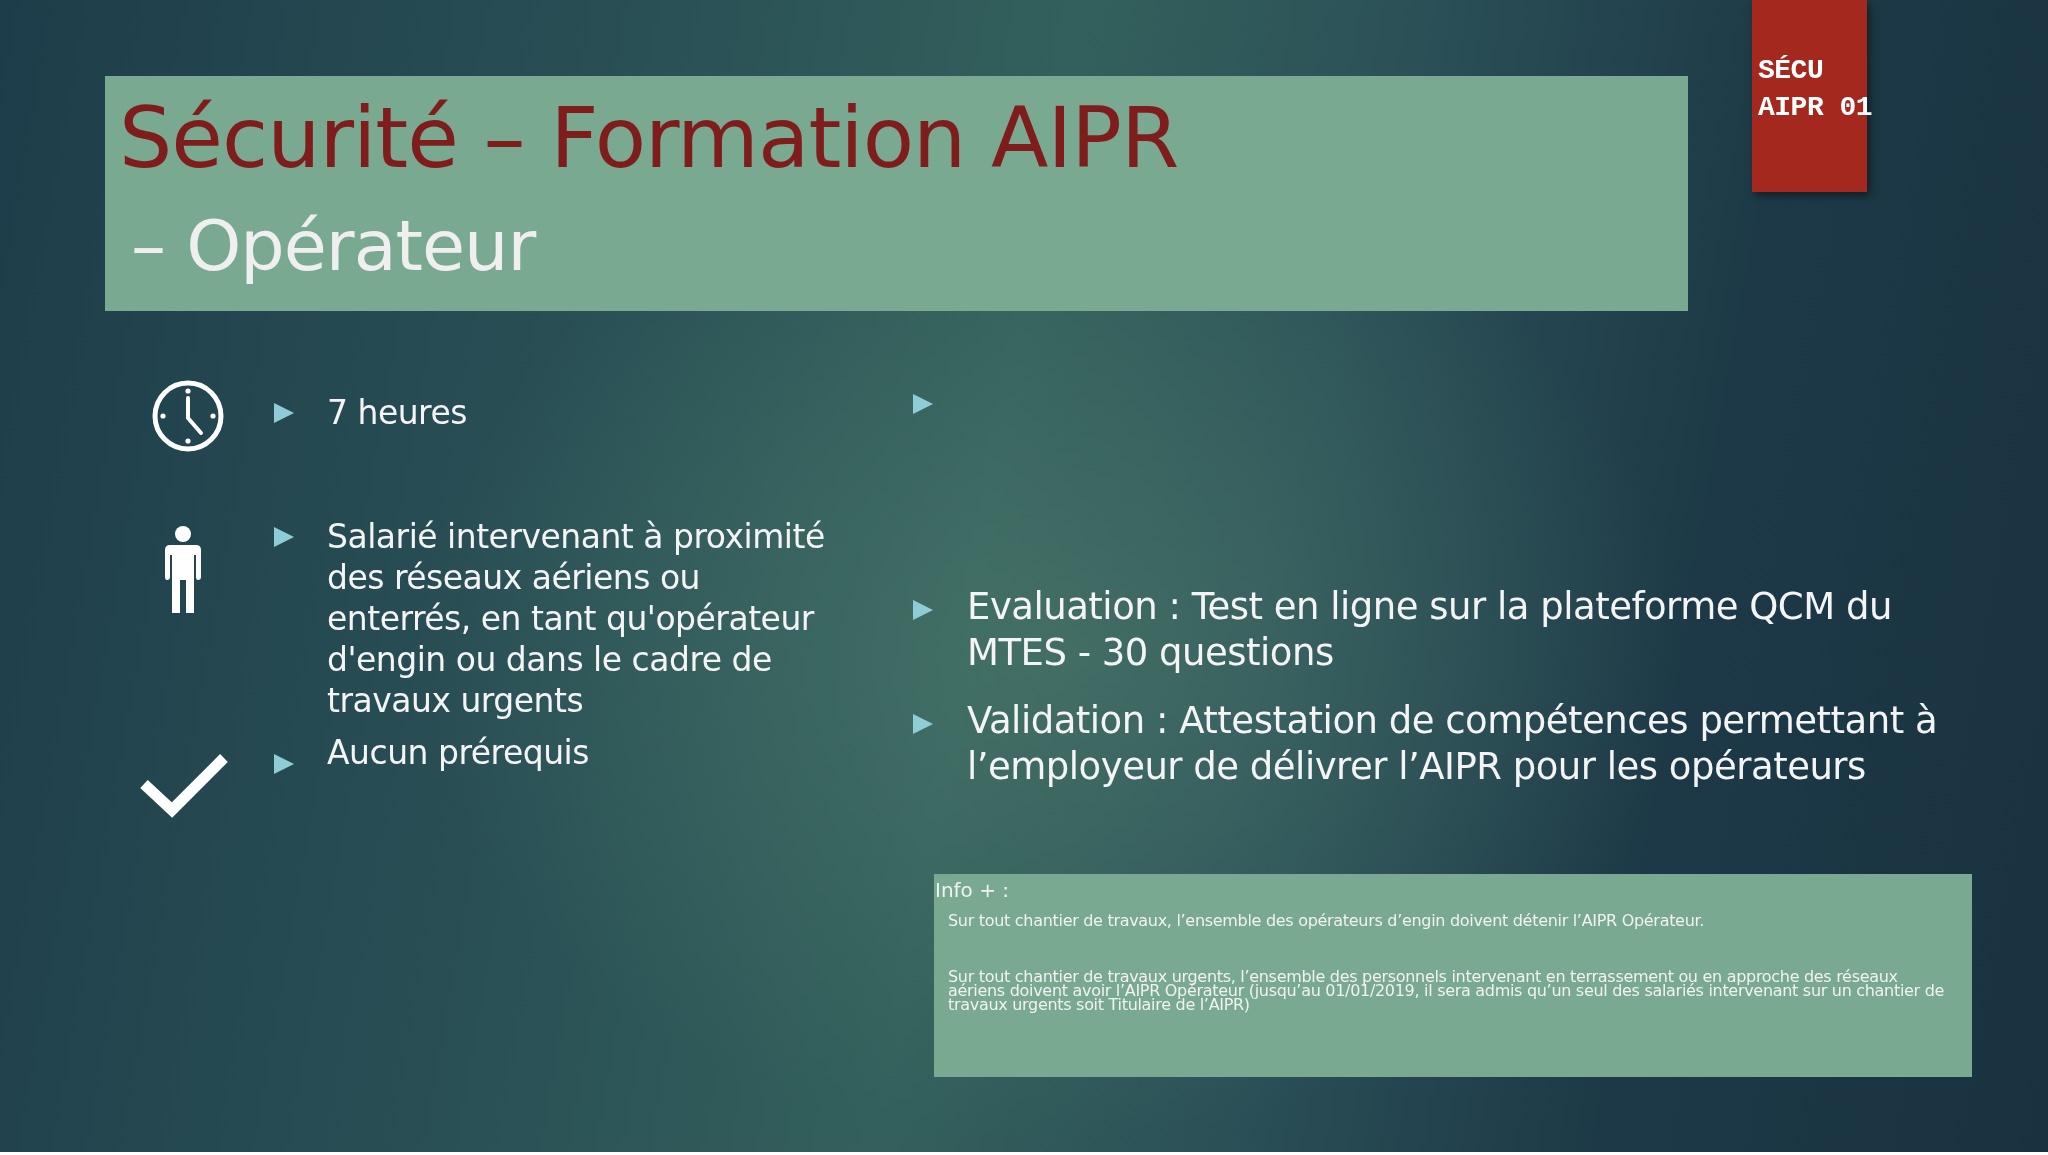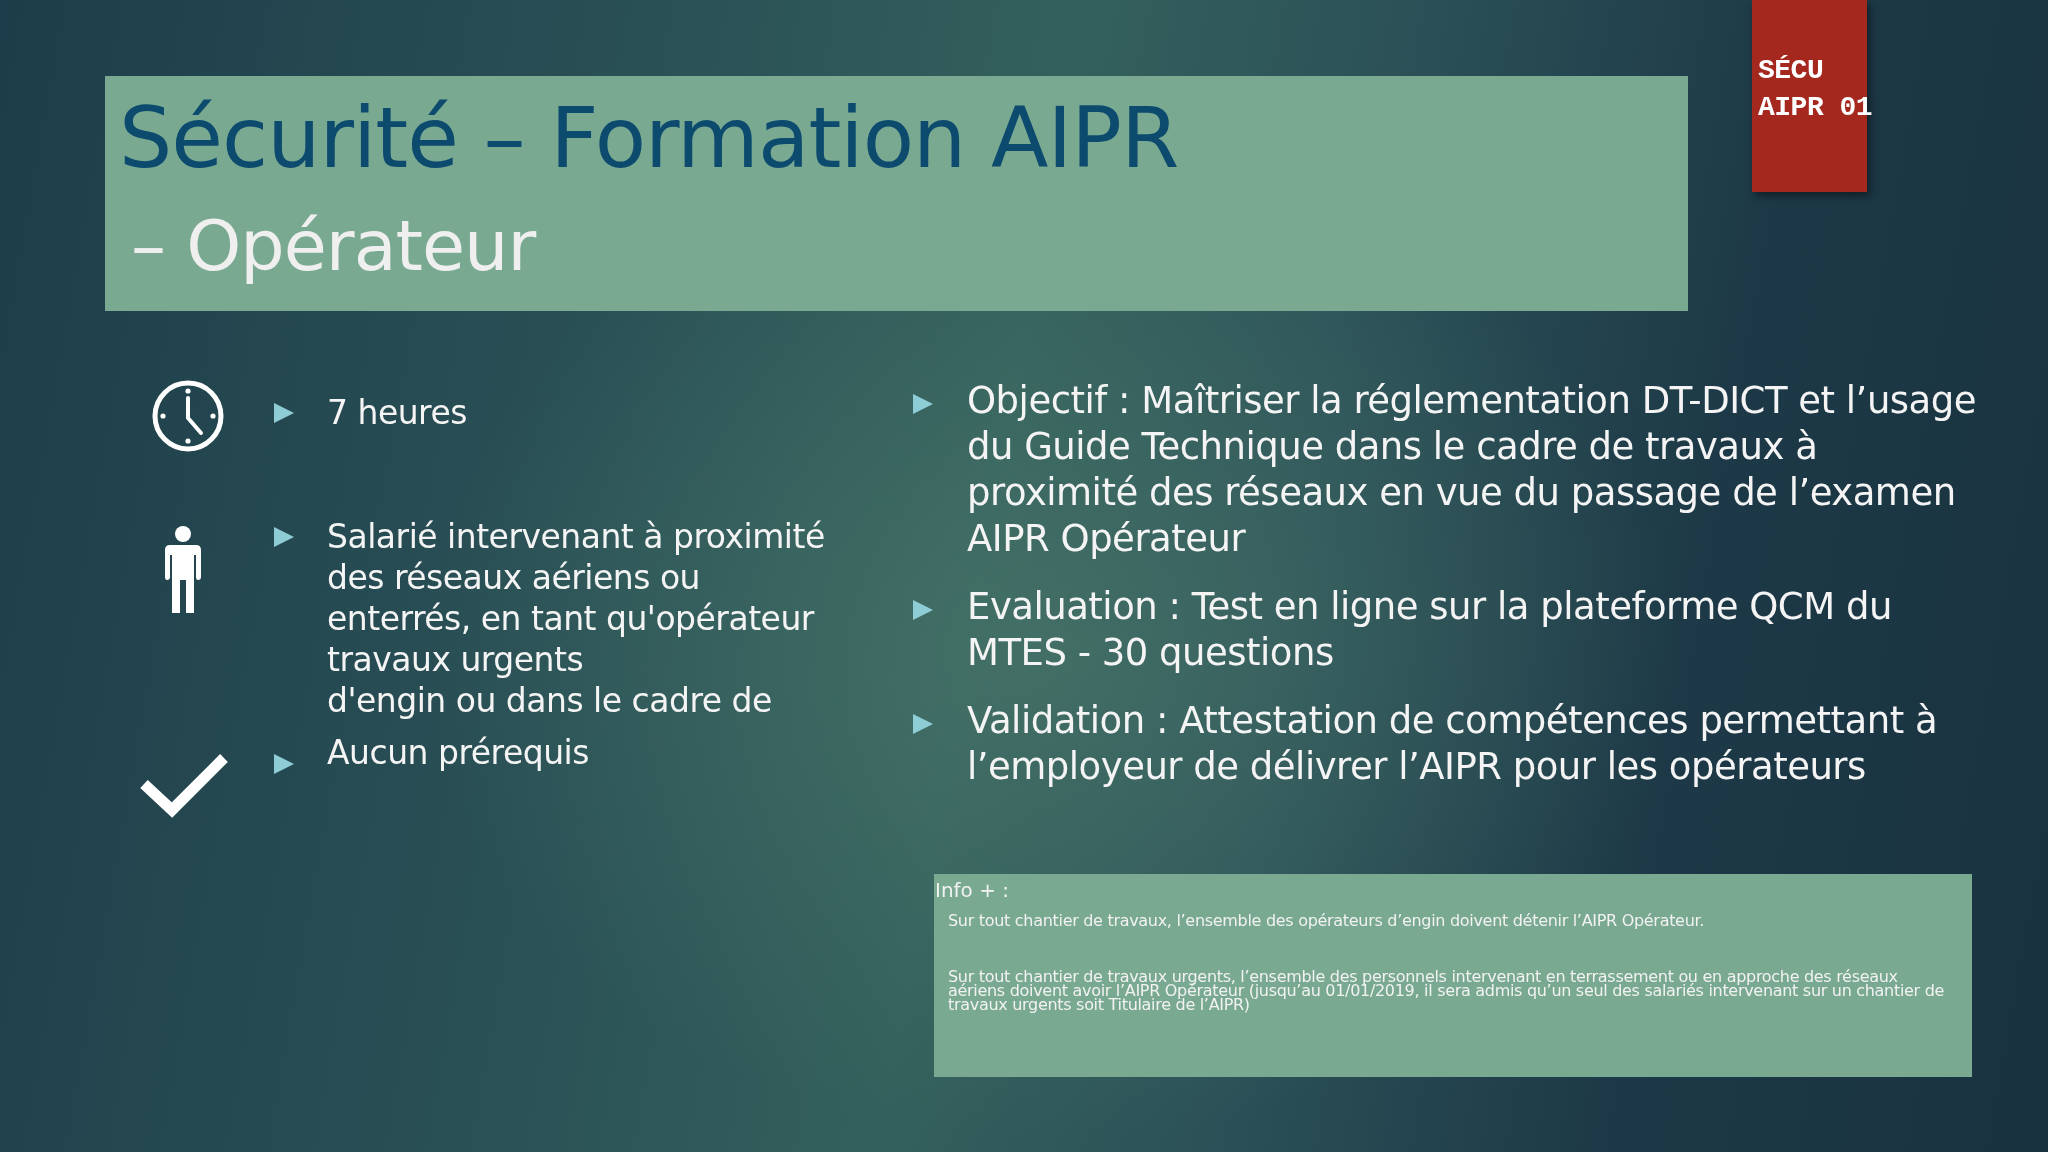--- a/index.html
+++ b/index.html
@@ -13,21 +13,21 @@
   }
   .slide { position: absolute; left: 0; top: 0; width: 2048px; height: 1152px; }
   .bottom-strip { position: absolute; left: 0; top: 1152px; width: 2048px; height: 3px; background: #ffffff; }
 
   .title-box {
     position: absolute; left: 105px; top: 76px; width: 1583px; height: 235px;
     background: #79a991;
   }
   .title-line1 {
     position: absolute; left: 14px; top: 12px;
-    font-size: 84px; line-height: 1.2; color: #0c4a6e; font-weight: normal; letter-spacing: -1px;
+    font-size: 84px; line-height: 1.2; color: #7f1d1d; font-weight: normal; letter-spacing: -1px;
     white-space: nowrap;
   }
   .title-line2 {
     position: absolute; left: 14px; top: 128px;
     font-size: 70px; line-height: 1.2; color: #efefef; letter-spacing: -1px;
     white-space: nowrap;
     margin-left: 12px;
   }
 
   .tag {
@@ -101,32 +101,31 @@
 
   <svg class="icon person-icon" viewBox="0 0 46 90">
     <circle cx="23" cy="9" r="8" fill="#ffffff"></circle>
     <path d="M10 20 H36 Q41 20 41 25 V52 Q41 55 38 55 Q36 55 36 52 V30 H34 V88 H26 V55 H20 V88 H12 V30 H10 V52 Q10 55 7 55 Q5 55 5 52 V25 Q5 20 10 20 Z" fill="#ffffff"></path>
   </svg>
   <div class="bullet" style="left:274px; top:527px;"></div>
   <div class="left-text" style="top:516px;">
     <div>Salarié intervenant à proximité</div>
     <div>des réseaux aériens ou</div>
     <div>enterrés, en tant qu'opérateur</div>
+    <div>d'engin ou dans le cadre de</div>
     <div>travaux urgents</div>
-    <div>d'engin ou dans le cadre de</div>
   </div>
 
   <svg class="icon check-icon" viewBox="0 0 92 68">
     <polyline points="6,34 34,60 86,8" fill="none" stroke="#ffffff" stroke-width="11"></polyline>
   </svg>
   <div class="bullet" style="left:274px; top:754px;"></div>
   <div class="left-text" style="top:732px;">Aucun prérequis</div>
 
   <div class="bullet" style="left:913px; top:394px;"></div>
-  <div class="right-text" style="top:378px;">Objectif : Maîtriser la réglementation DT-DICT et l’usage du Guide Technique dans le cadre de travaux à proximité des réseaux en vue du passage de l’examen AIPR Opérateur</div>
 
   <div class="bullet" style="left:913px; top:600px;"></div>
   <div class="right-text" style="top:584px;">Evaluation : Test en ligne sur la plateforme QCM du MTES - 30 questions</div>
 
   <div class="bullet" style="left:913px; top:714px;"></div>
   <div class="right-text" style="top:698px;">Validation : Attestation de compétences permettant à l’employeur de délivrer l’AIPR pour les opérateurs</div>
 
   <div class="info-box">
     <div class="info-title">Info + :</div>
     <div class="info-p" style="top:40px;">Sur tout chantier de travaux, l’ensemble des opérateurs d’engin doivent détenir l’AIPR Opérateur.</div>

